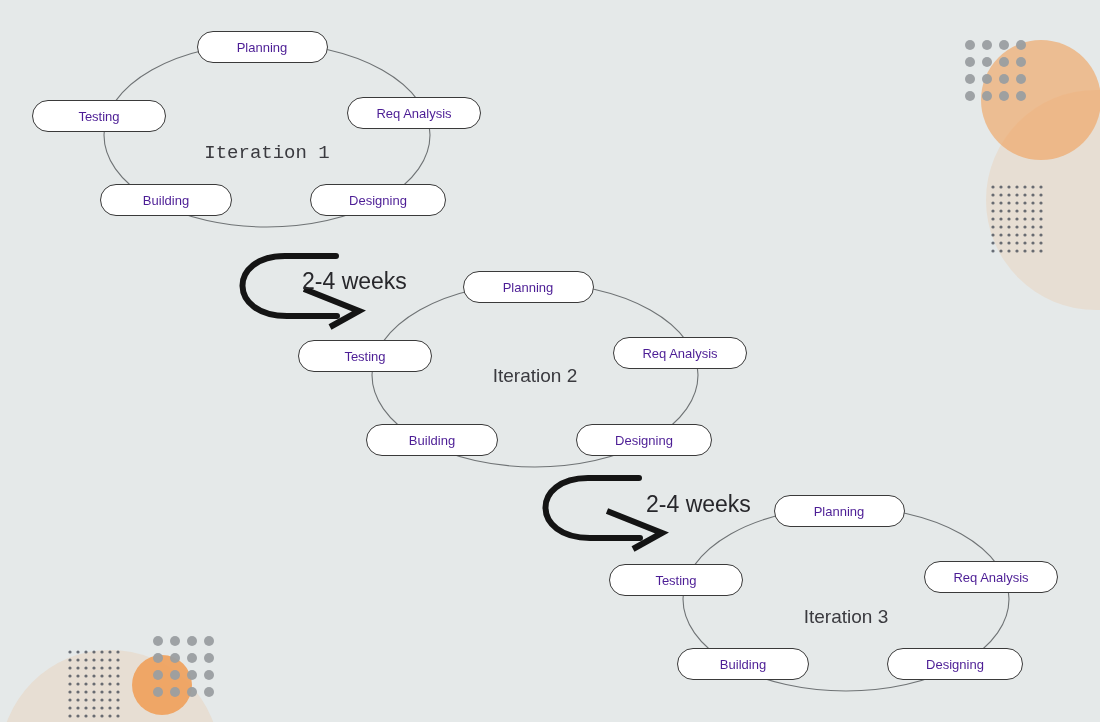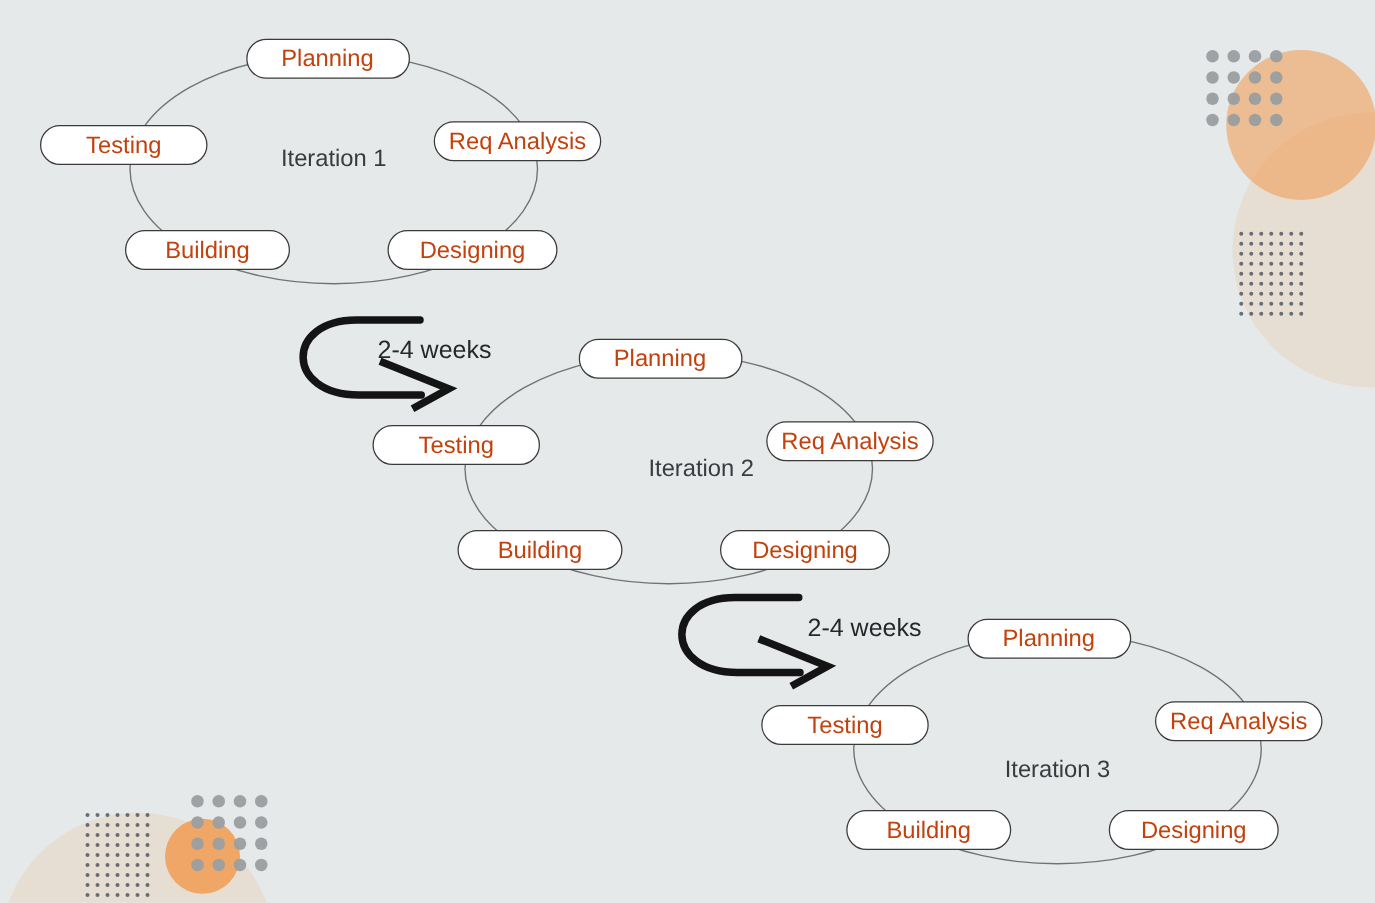--- a/index.html
+++ b/index.html
@@ -28,43 +28,43 @@
   }
   #decor-layer { z-index: 1; }
   #cycle-layer { z-index: 2; }
   #node-layer  { z-index: 3; }
 
   .node {
     position: absolute;
     background: #ffffff;
     border: 1px solid #3a3a3a;
     border-radius: 18px;
-    color: #c2410c;
-    font-size: 19px;
+    color: #4c1d95;
+    font-size: 13px;
     line-height: 1;
     display: flex;
     align-items: center;
     justify-content: center;
     white-space: nowrap;
     box-sizing: border-box;
     padding: 0 12px;
     height: 32px;
   }
   .iteration-label {
     position: absolute;
     color: #3a3a3f;
     font-size: 19px;
     line-height: 1;
     white-space: nowrap;
     transform: translate(-50%, -50%);
   }
   .weeks-label {
     position: absolute;
     color: #27272b;
-    font-size: 20px;
+    font-size: 23px;
     line-height: 1;
     white-space: nowrap;
   }
 </style>
 </head>
 <body>
 
 <div id="stage">
 
   <svg class="layer" id="decor-layer" viewBox="0 0 1100 722" width="1100" height="722" aria-hidden="true">
@@ -263,27 +263,27 @@
           <path d="M 304 289 L 359 311 L 330 327" fill="none" stroke="#141414" stroke-width="6" stroke-linecap="butt" stroke-linejoin="miter"></path>
         </g>
         <g transform="translate(303,222)">
           <path d="M 336 256 L 285 256 C 228 256 228 316 287 316 L 337 316" fill="none" stroke="#141414" stroke-width="6" stroke-linecap="round"></path>
           <path d="M 304 289 L 359 311 L 330 327" fill="none" stroke="#141414" stroke-width="6" stroke-linecap="butt" stroke-linejoin="miter"></path>
         </g>
       </g>
   </svg>
 
   <div class="layer" id="node-layer">
-      <div class="iteration-label" style="left: 267px; top: 127px;">Iteration 1</div>
+      <div class="iteration-label" style="left: 267px; top: 153px; font-family: Liberation Mono, monospace;">Iteration 1</div>
       <div class="node" style="width: 131px; left: 196.5px; top: 31px;">Planning</div>
       <div class="node" style="width: 134px; left: 347px; top: 97px;">Req Analysis</div>
       <div class="node" style="width: 136px; left: 310px; top: 184px;">Designing</div>
       <div class="node" style="width: 132px; left: 100px; top: 184px;">Building</div>
       <div class="node" style="width: 134px; left: 32px; top: 100px;">Testing</div>
-      <div class="iteration-label" style="left: 561px; top: 375px;">Iteration 2</div>
+      <div class="iteration-label" style="left: 535px; top: 375px;">Iteration 2</div>
       <div class="node" style="width: 131px; left: 462.5px; top: 271px;">Planning</div>
       <div class="node" style="width: 134px; left: 613px; top: 337px;">Req Analysis</div>
       <div class="node" style="width: 136px; left: 576px; top: 424px;">Designing</div>
       <div class="node" style="width: 132px; left: 366px; top: 424px;">Building</div>
       <div class="node" style="width: 134px; left: 298px; top: 340px;">Testing</div>
       <div class="iteration-label" style="left: 846px; top: 599px; margin-top: 17px;">Iteration 3</div>
       <div class="node" style="width: 131px; left: 773.5px; top: 495px;">Planning</div>
       <div class="node" style="width: 134px; left: 924px; top: 561px;">Req Analysis</div>
       <div class="node" style="width: 136px; left: 887px; top: 648px;">Designing</div>
       <div class="node" style="width: 132px; left: 677px; top: 648px;">Building</div>

